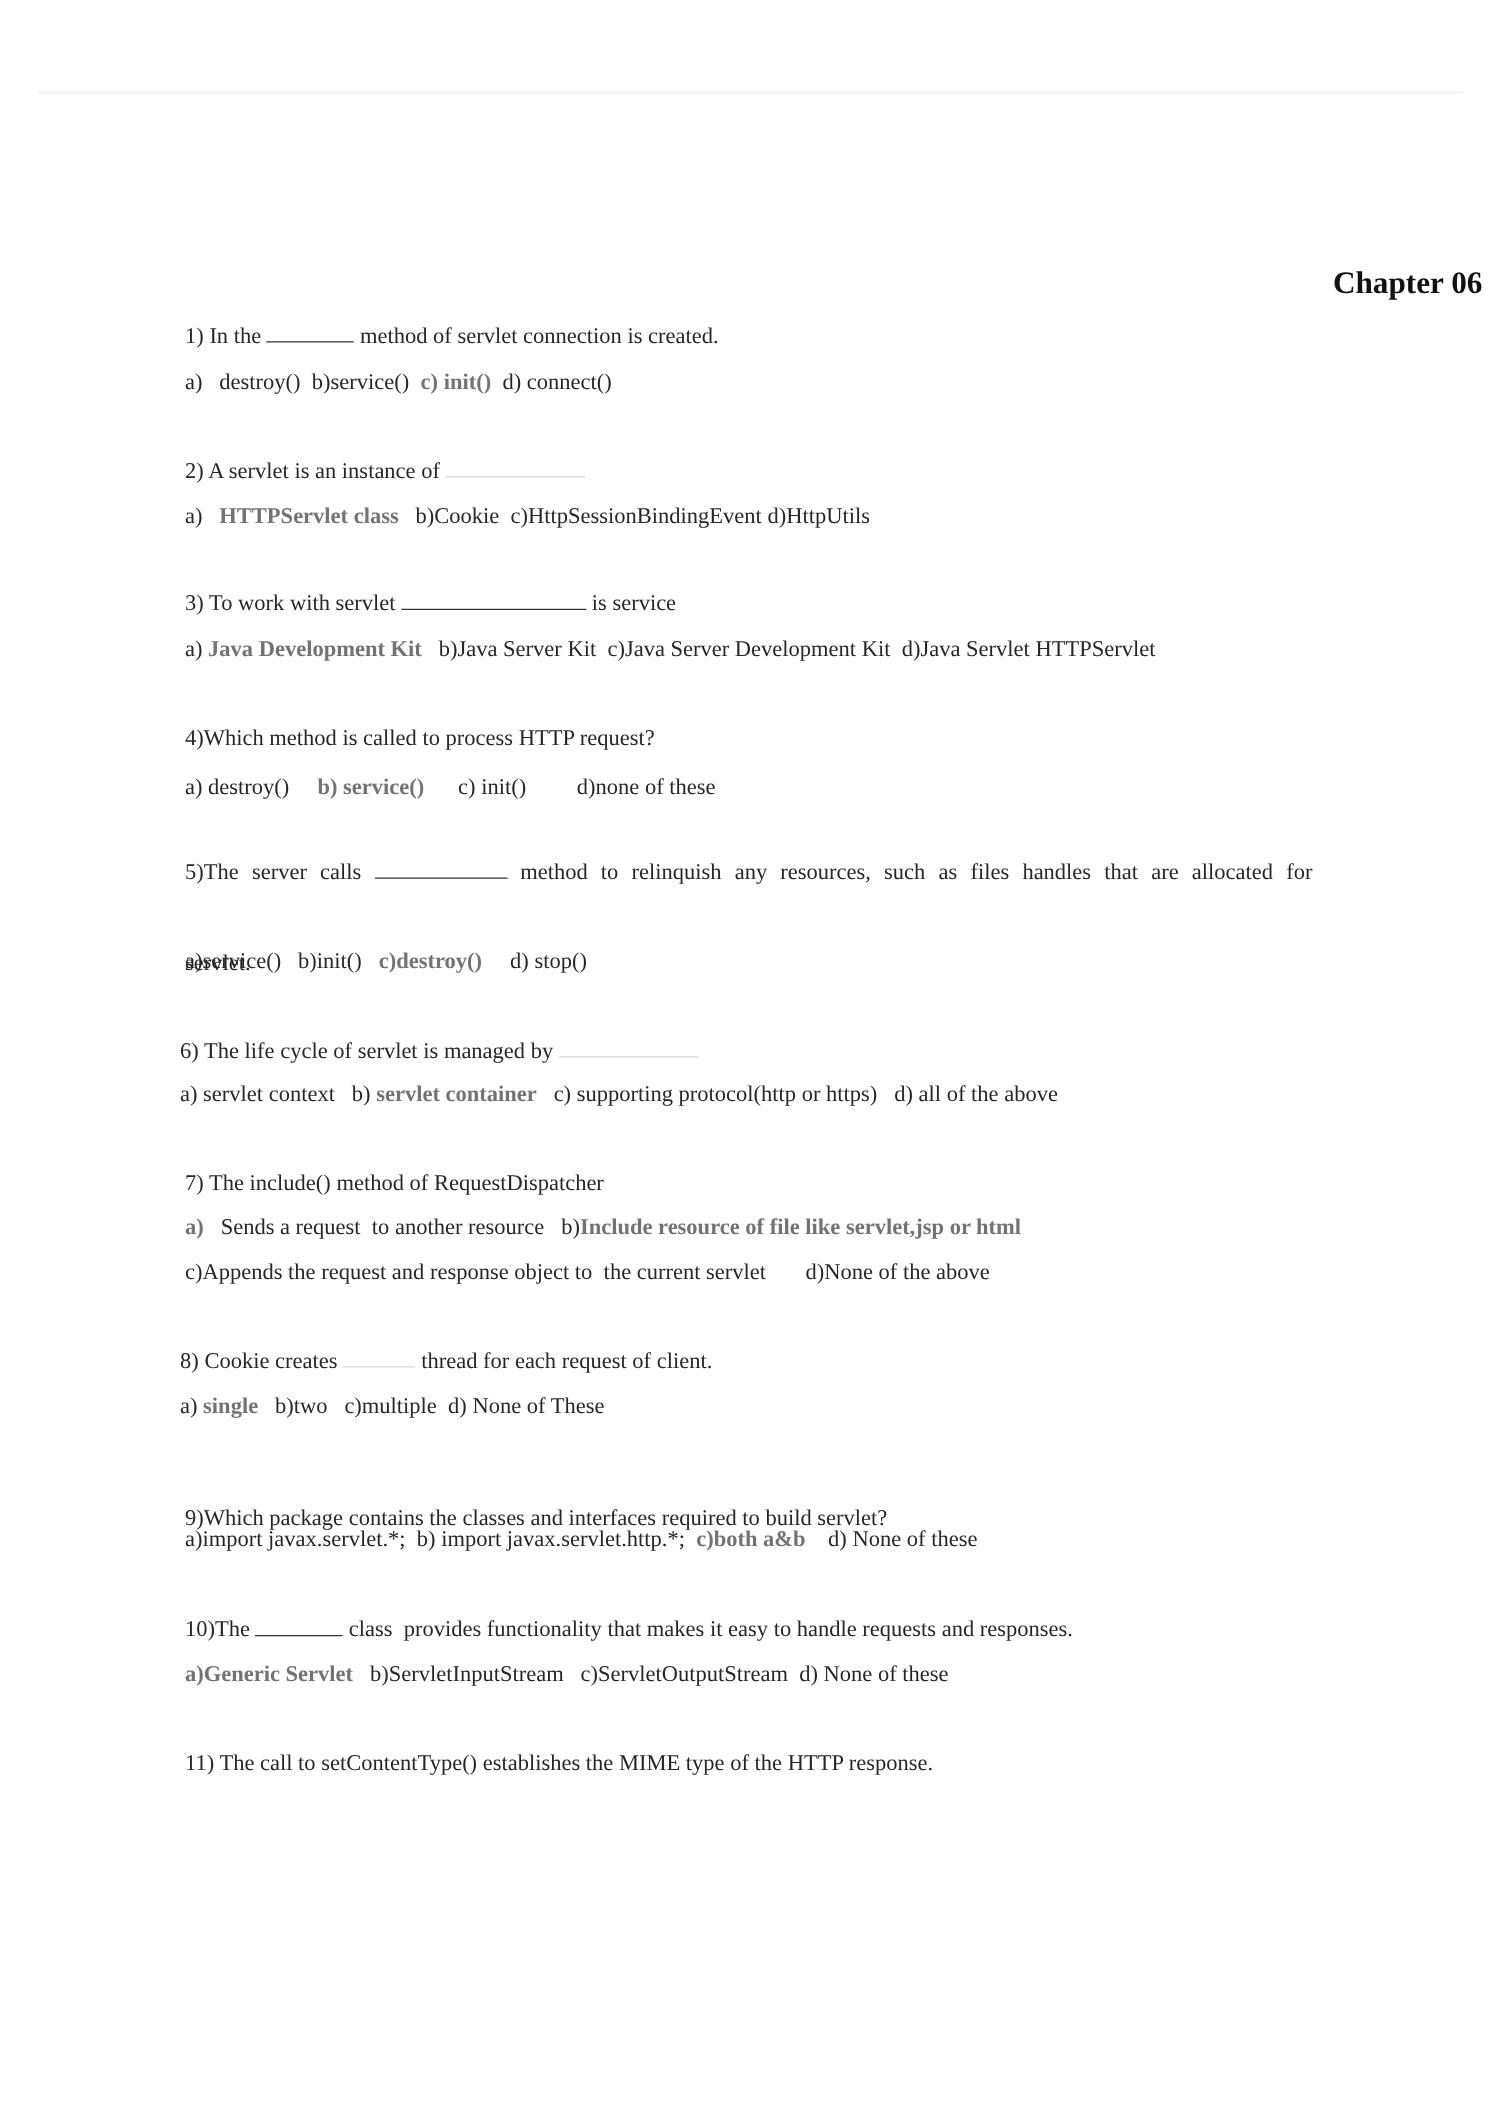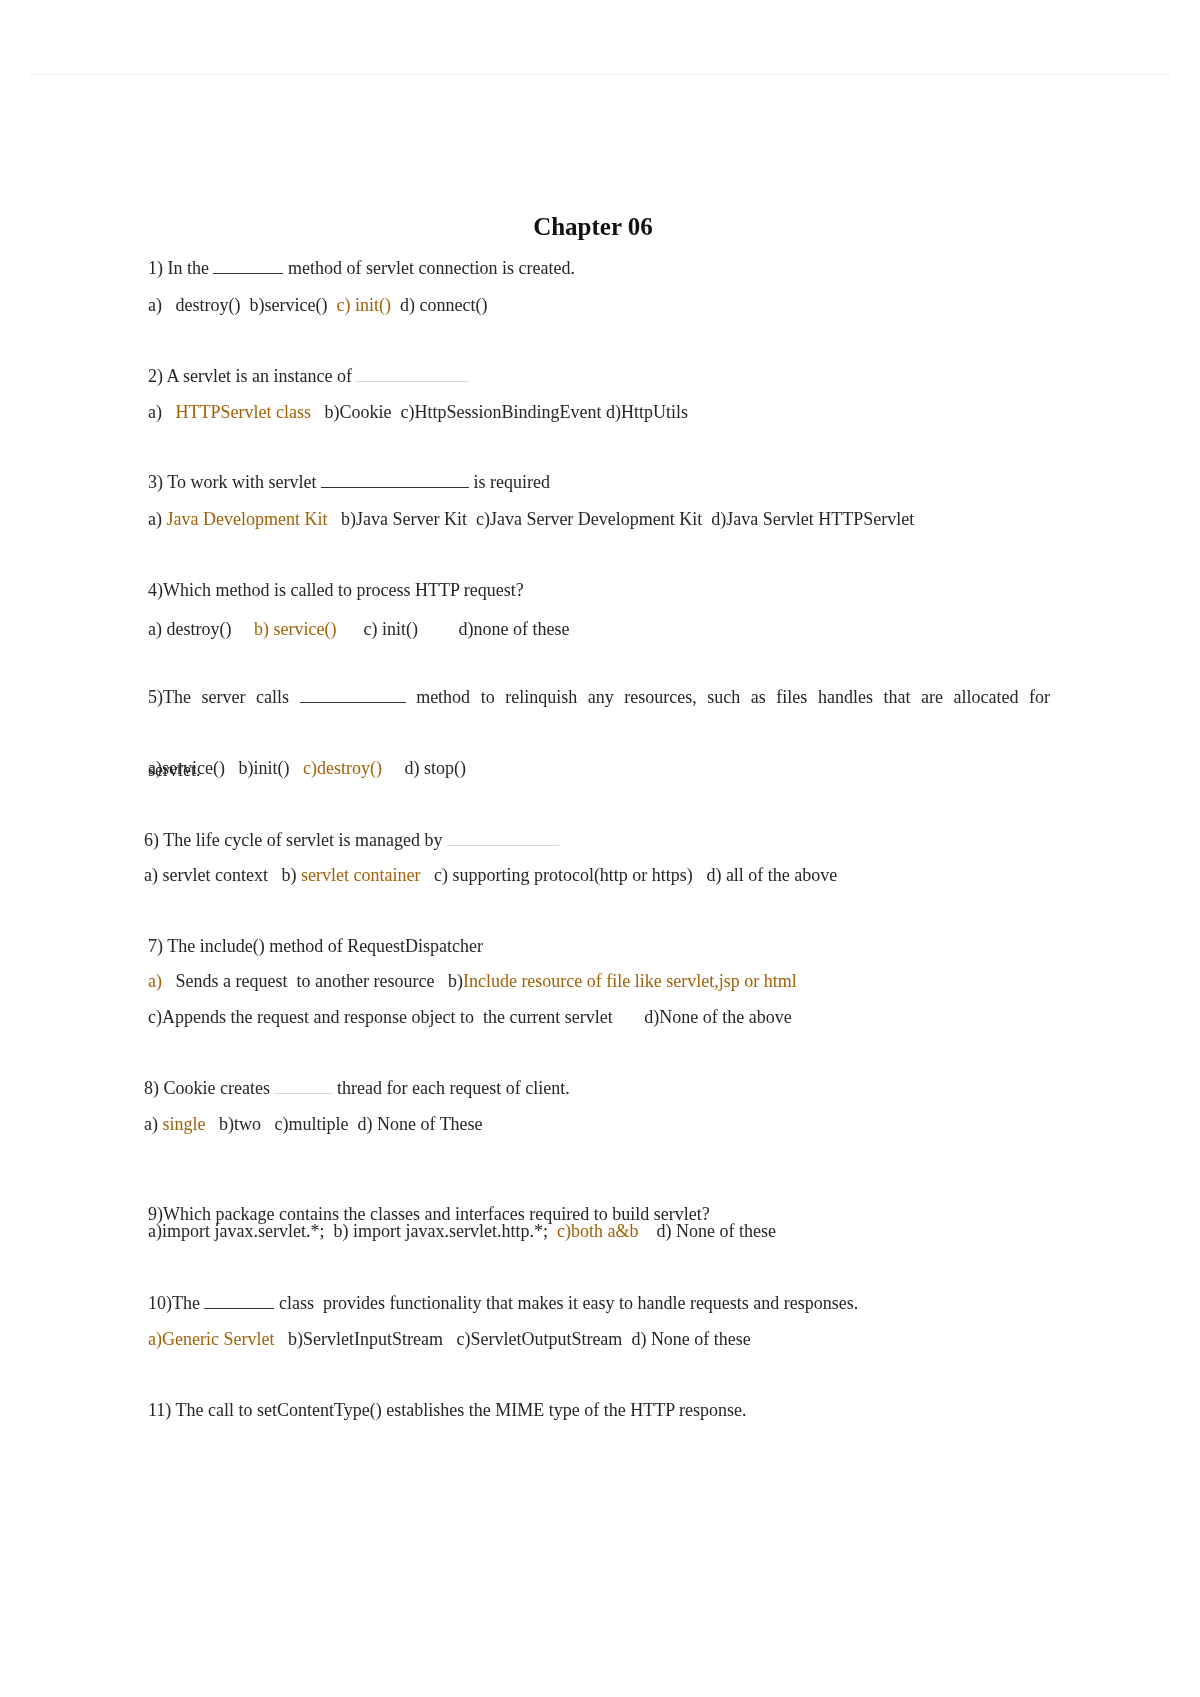--- a/index.html
+++ b/index.html
@@ -1,40 +1,40 @@
 <!DOCTYPE html>
 <html><head>
 <meta charset="utf-8">
 <style>
   html, body { margin:0; padding:0; background:#ffffff; }
   body { width:1200px; height:1697px; position:relative; overflow:hidden;
          font-family:"Liberation Serif", "DejaVu Serif", serif; color:#1a1a1a; }
   .top-rule { position:absolute; left:30px; top:73px; width:1140px; height:2px; background:#f4f4f4; }
-  .title { position:absolute; left:0; width:1186px; top:212px; text-align:center;
+  .title { position:absolute; left:0; width:1186px; top:212px; text-align:right;
            font-weight:bold; font-size:25px; line-height:30px; color:#111; }
   .line { position:absolute; left:148px; font-size:18px; line-height:22px; white-space:pre; color:#262626; }
   .line.wide { width:902px; white-space:normal; text-align:justify; text-align-last:justify; }
-  .b { font-weight:normal; color:#a16207; }
+  .b { font-weight:bold; color:#737373; }
   .blank { display:inline-block; border-bottom:1px solid #333; vertical-align:baseline; height:1px; }
   .blank.faint { border-bottom:1px solid #d8d8d8; }
 </style>
 </head>
 <body>
 
 <div class="top-rule"></div>
 
 <div class="title">Chapter 06</div>
 
 <div class="line" style="top:257px"><span>1)</span> <span>In the</span> <span class="blank" style="width:70px"></span> <span>method of servlet connection is created.</span></div>
 <div class="line" style="top:294px"><span>a)</span>   <span>destroy()</span>  <span>b)</span><span>service()</span>  <span class="b"><span>c)</span> <span>init()</span></span>  <span>d)</span> <span>connect()</span></div>
 
 <div class="line" style="top:365px"><span>2)</span> <span>A servlet is an instance of</span> <span class="blank faint" style="width:112px"></span></div>
 <div class="line" style="top:401px"><span>a)</span>   <span class="b">HTTPServlet class</span>   <span>b)</span><span>Cookie</span>  <span>c)</span><span>HttpSessionBindingEvent</span> <span>d)</span><span>HttpUtils</span></div>
 
-<div class="line" style="top:471px"><span>3)</span> <span>To work with servlet</span> <span class="blank" style="width:148px"></span> <span>is required</span></div>
+<div class="line" style="top:471px"><span>3)</span> <span>To work with servlet</span> <span class="blank" style="width:148px"></span> <span>is service</span></div>
 <div class="line" style="top:508px"><span>a)</span> <span class="b">Java Development Kit</span>   <span>b)</span><span>Java Server Kit</span>  <span>c)</span><span>Java Server Development Kit</span>  <span>d)</span><span>Java Servlet HTTPServlet</span></div>
 
 <div class="line" style="top:579px"><span>4)</span><span>Which method is called to process HTTP request?</span></div>
 <div class="line" style="top:618px"><span>a)</span> <span>destroy()</span>     <span class="b"><span>b)</span> <span>service()</span></span>      <span>c)</span> <span>init()</span>         <span>d)</span><span>none of these</span></div>
 
 <div class="line wide" style="top:686px"><span>5)</span><span>The server calls</span> <span class="blank" style="width:106px"></span> <span>method to relinquish any resources, such as files handles that are allocated for</span></div>
 <div class="line" style="top:759px">servlet.</div>
 <div class="line" style="top:757px"><span>a)</span><span>service()</span>   <span>b)</span><span>init()</span>   <span class="b"><span>c)</span><span>destroy()</span></span>     <span>d)</span> <span>stop()</span></div>
 
 <div class="line" style="top:829px; left:144px"><span>6)</span> <span>The life cycle of servlet is managed by</span> <span class="blank faint" style="width:112px"></span></div>

